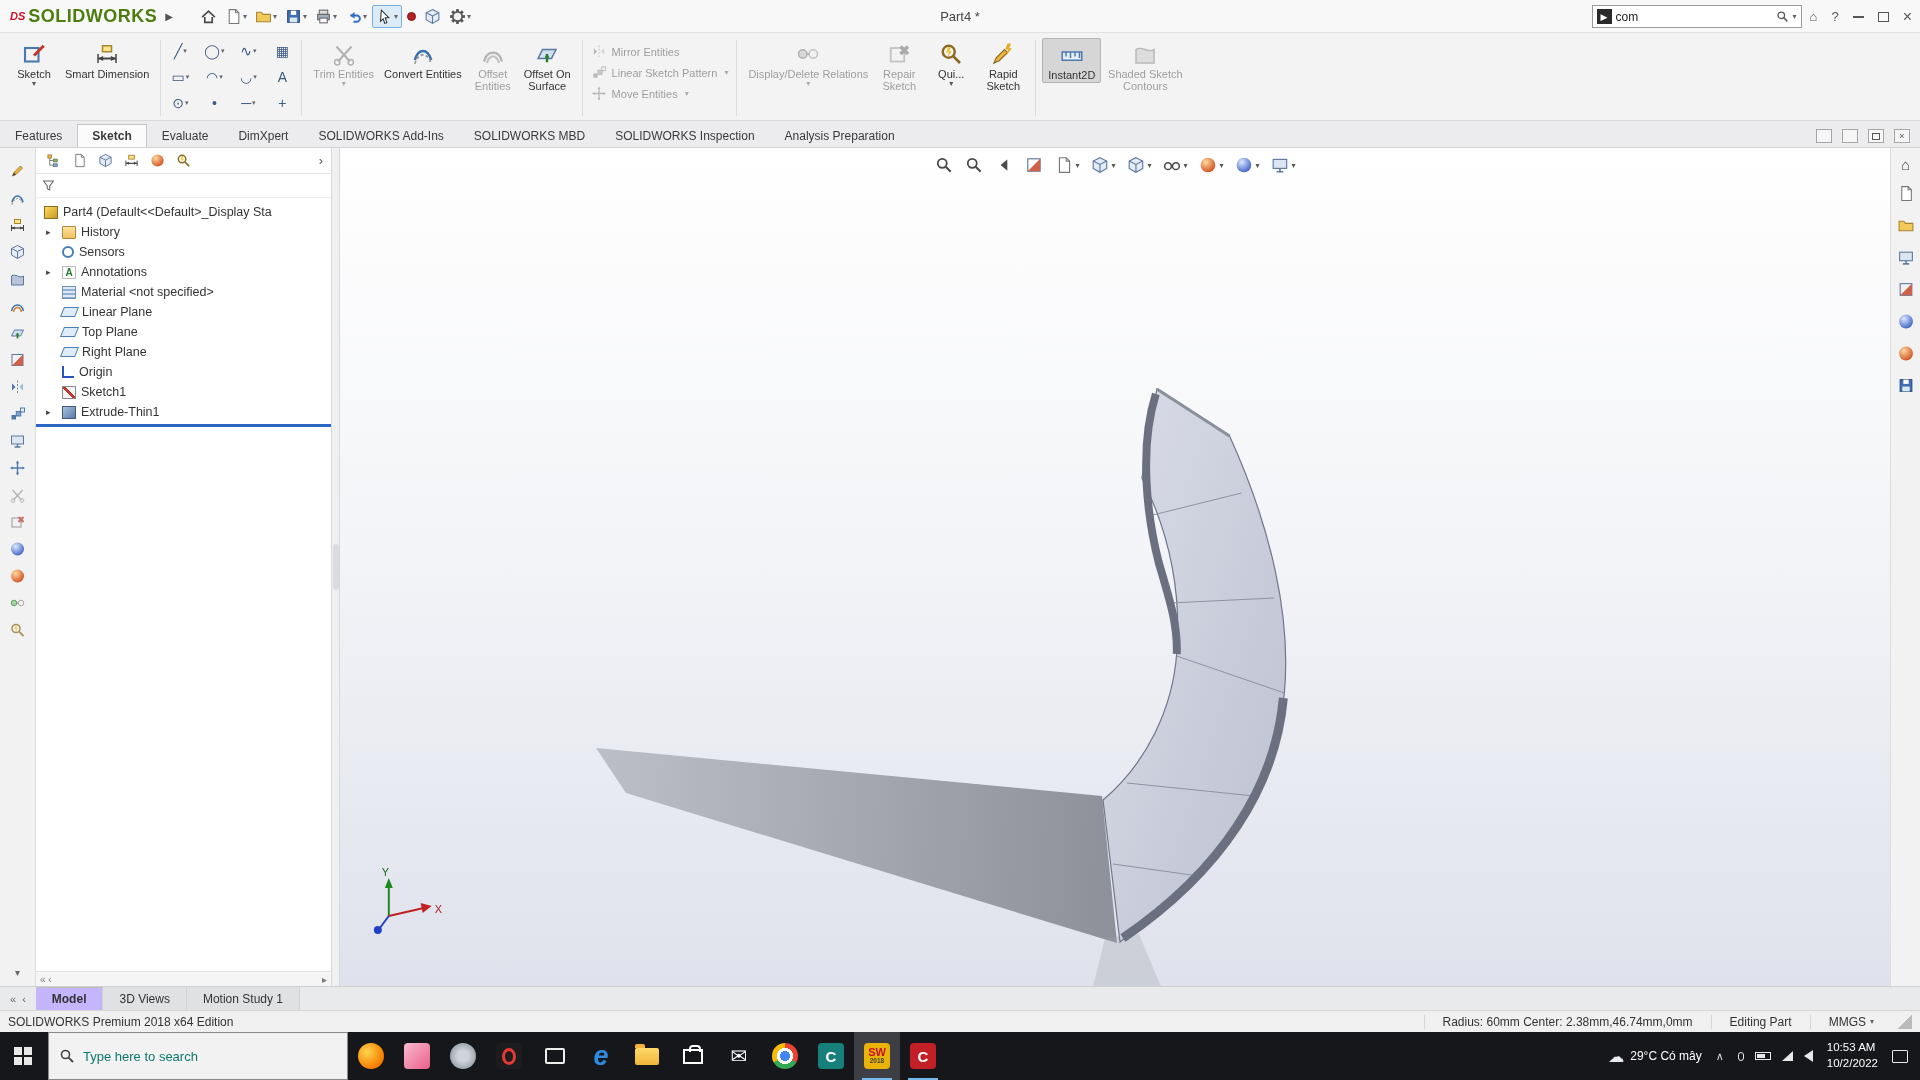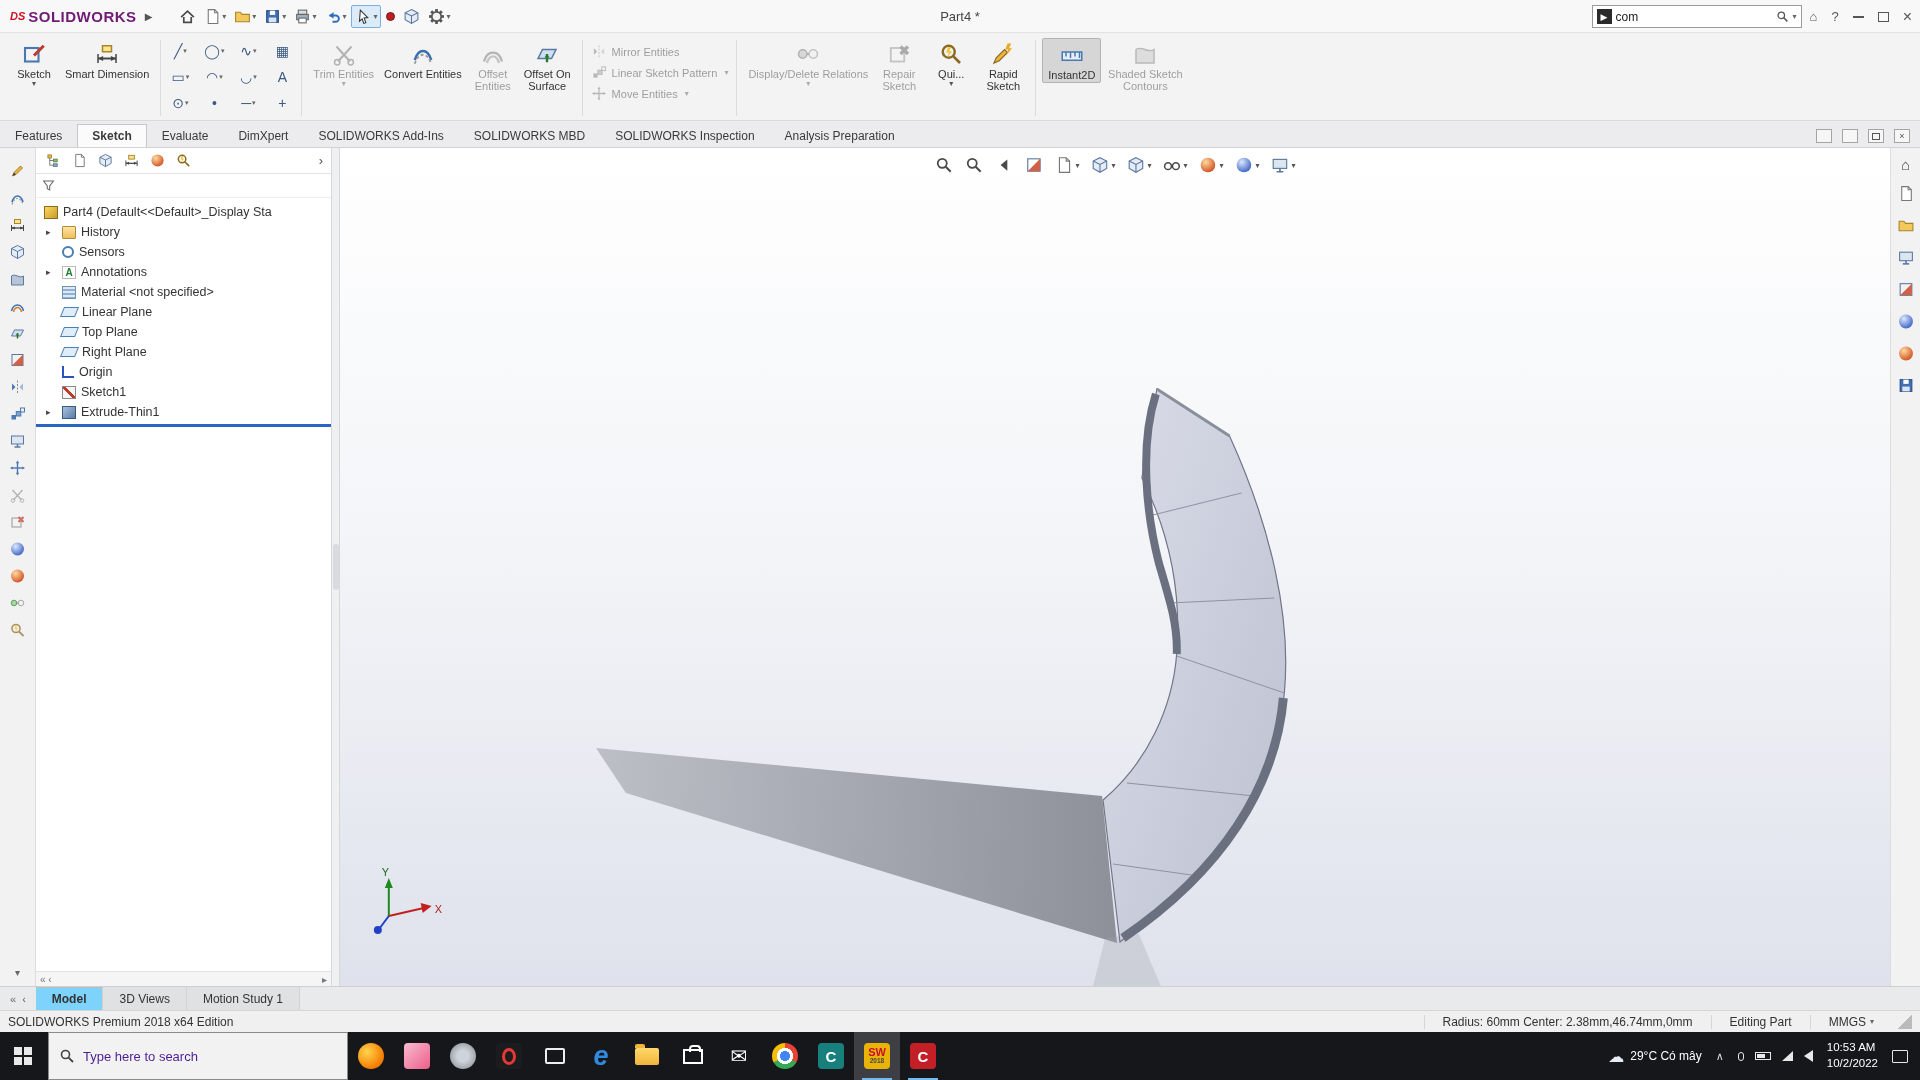--- a/index.html
+++ b/index.html
@@ -2,21 +2,21 @@
 <html><head>
 <meta charset="utf-8">
 <style>
   * { box-sizing: border-box; margin:0; padding:0; }
   html,body { width:1920px; height:1080px; overflow:hidden; font-family:"Liberation Sans",sans-serif; font-size:12px; color:#333; background:#fff; }
 
   
   .titlebar { position:absolute; top:0; left:0; width:1920px; height:33px; background:#f8f8f8; border-bottom:1px solid #e2e2e2; display:flex; align-items:center; }
   .logo { display:flex; align-items:center; margin-left:10px; gap:3px; }
   .logo-mark { color:#ce1126; font-weight:bold; font-style:italic; font-size:11px; }
-  .logo-text { color:#701a75; font-weight:bold; font-size:15px; letter-spacing:.5px; }
+  .logo-text { color:#4d7c0f; font-weight:bold; font-size:18px; letter-spacing:.5px; }
   .qat { display:flex; align-items:center; gap:2px; margin-left:24px; }
   .qat .qbtn { display:flex; align-items:center; padding:2px 3px; border-radius:2px; }
   .qat svg { width:17px; height:17px; color:#4a4a4a; }
   .qbtn .c { font-size:8px; color:#666; margin-left:1px; }
   .qbtn.sel { border:1px solid #7ab0e0; background:#dcebf8; }
   .reddot { width:9px; height:9px; border-radius:50%; background:#b82025; border:1px solid #7d1316; }
   .doc-title { position:absolute; left:50%; transform:translateX(-50%); font-size:13px; color:#444; }
   .tb-right { position:absolute; right:8px; top:0; height:33px; display:flex; align-items:center; gap:8px; }
   .sw-search { width:210px; height:23px; border:1px solid #9a9a9a; background:#fff; display:flex; align-items:center; padding:0 4px; gap:4px; }
   .sw-search .sicon { width:15px; height:15px; background:#2a2a2a; color:#fff; display:flex; align-items:center; justify-content:center; font-size:9px; }
@@ -96,36 +96,36 @@
   .hud .c { font-size:8px; color:#555; }
 
   .rightstrip { width:30px; background:#f2f2f2; border-left:1px solid #ddd; display:flex; flex-direction:column; align-items:center; padding-top:8px; gap:12px; }
   .rs-ic svg { width:18px; height:17px; color:#555; }
   .rs-home { font-size:15px; color:#444; }
 
   
   .sheettabs { position:absolute; top:986px; left:0; width:1920px; height:24px; background:#e9eaec; border-top:1px solid #cfcfcf; display:flex; align-items:stretch; }
   .snav { display:flex; align-items:center; gap:6px; padding:0 10px; color:#666; font-size:11px; }
   .stab { padding:3px 16px; font-size:12px; display:flex; align-items:center; border-right:1px solid #d2d2d2; color:#333; background:#e0e1e3; }
-  .stab.active { background:#7dd3fc; font-weight:bold; border-top:1px solid #bdbdbd; }
+  .stab.active { background:#c4b5fd; font-weight:bold; border-top:1px solid #bdbdbd; }
 
   
   .statusbar { position:absolute; top:1010px; left:0; width:1920px; height:22px; background:#f0f0f0; border-top:1px solid #d5d5d5; display:flex; align-items:center; padding:0 8px; color:#333; }
   .sb-right { margin-left:auto; display:flex; align-items:center; gap:0;justify-content:flex-end; }
   .sb-item { padding:0 18px; border-left:1px solid #d5d5d5; display:flex; align-items:center; gap:4px; }
   .sb-grip { width:14px; height:14px; background:linear-gradient(135deg,transparent 50%,#bbb 50%); margin-left:6px; }
 
   
   .taskbar { position:absolute; top:1032px; left:0; width:1920px; height:48px; background:#16171a; display:flex; align-items:stretch; color:#fff; }
   .tb-slot { width:46px; display:flex; align-items:center; justify-content:center; position:relative; }
   .tb-slot.running::after { content:""; position:absolute; bottom:0; left:8px; right:8px; height:2px; background:#76b9ed; }
   .tb-slot.activeapp { background:#3d3f44; }
   .winlogo { display:grid; grid-template-columns:8px 8px; grid-template-rows:8px 8px; gap:2px; }
   .winlogo span { background:#e8e8e8; }
-  .tb-search { width:300px; background:#f2f2f2; display:flex; align-items:center; gap:8px; padding:16px 10px; color:#4c1d95; margin:0 0 0 2px; border:1px solid #8a8a8a; }
+  .tb-search { width:300px; background:#f2f2f2; display:flex; align-items:center; gap:8px; padding:16px 10px; color:#0f766e; margin:0 0 0 2px; border:1px solid #8a8a8a; }
   .tb-search svg { width:16px; height:16px; color:#444; }
   .tb-search span { font-size:13px; }
   .ic-circle { width:26px; height:26px; border-radius:50%; }
   .ic-sq { width:26px; height:26px; border-radius:4px; display:flex; align-items:center; justify-content:center; font-weight:bold; }
   .ic-firefox { background:radial-gradient(circle at 35% 35%,#ffd54d,#f57c00 70%); }
   .ic-photos { background:linear-gradient(135deg,#f8bbd0,#ec5f8a); border-radius:4px; }
   .ic-grayapp { background:radial-gradient(circle,#cfd4da 30%,#7d848d); }
   .ic-opera { background:#1c1c1e; }
   .ic-opera span { width:14px; height:17px; border:3.5px solid #e53935; border-radius:50%; display:block; }
   .ic-taskview { width:20px; height:16px; border:2px solid #eee; border-radius:2px; }

